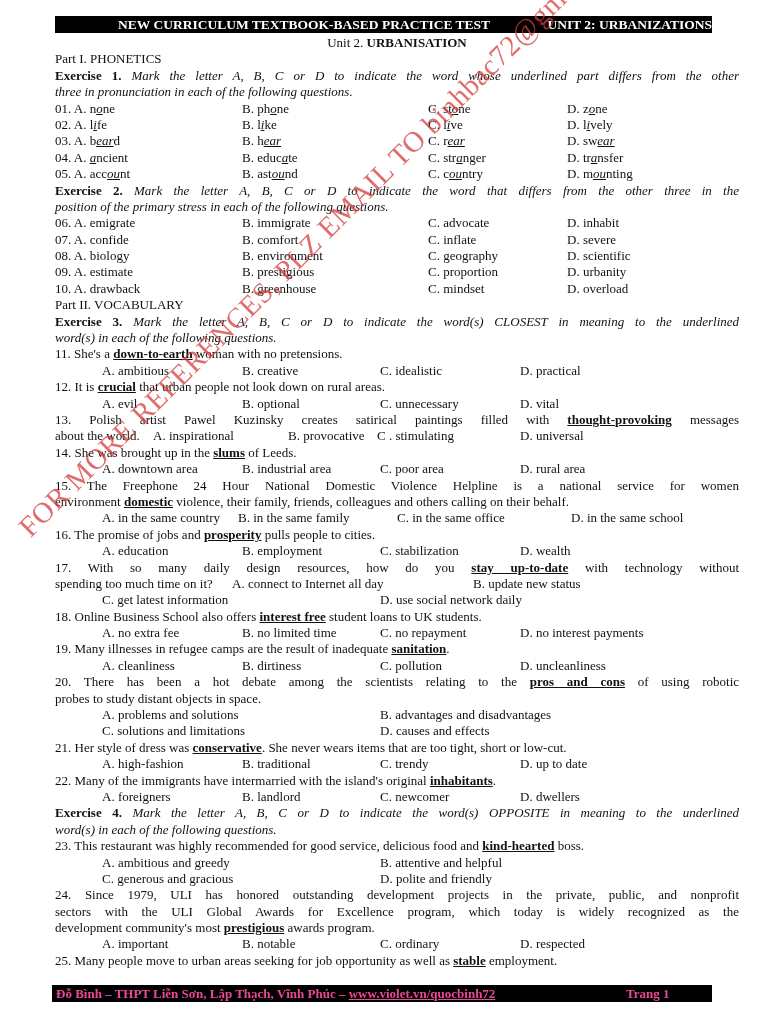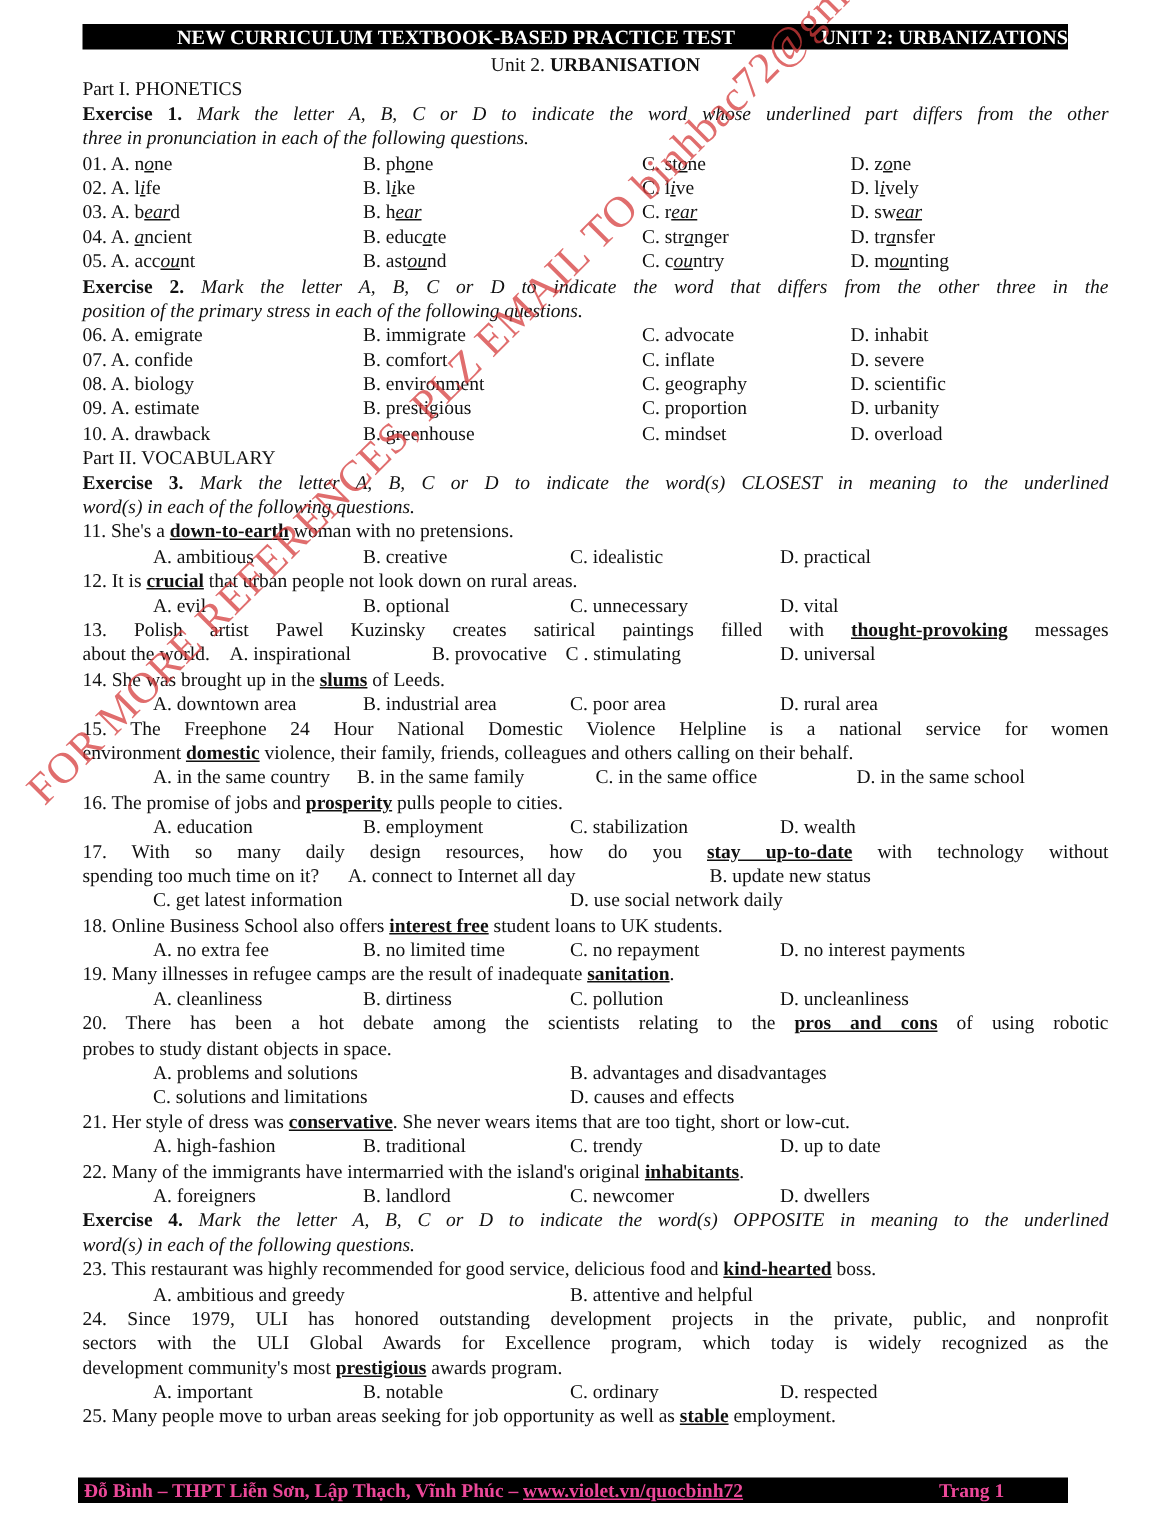--- a/index.html
+++ b/index.html
@@ -242,20 +242,24 @@
     </div>
 
     <div class="line justify"><span class="ex-label">Exercise 4.</span> <span class="italic">Mark the letter A, B, C or D to indicate the word(s) OPPOSITE in meaning to the underlined</span></div>
     <div class="line italic">word(s) in each of the following questions.</div>
 
     <div class="line"><span>23. This restaurant was highly recommended for good service, delicious food and </span><span class="key">kind-hearted</span><span> boss.</span></div>
     <div class="line">
       <span class="col i2a">A. ambitious and greedy</span>
       <span class="col i2b">B. attentive and helpful</span>
     </div>
+    <div class="line">
+      <span class="col i2a">C. generous and gracious</span>
+      <span class="col i2b">D. polite and friendly</span>
+    </div>
 
     <div class="line justify">24. Since 1979, ULI has honored outstanding development projects in the private, public, and nonprofit</div>
     <div class="line justify">sectors with the ULI Global Awards for Excellence program, which today is widely recognized as the</div>
     <div class="line"><span>development community's most </span><span class="key">prestigious</span><span> awards program.</span></div>
     <div class="line">
       <span class="col i4a">A. important</span>
       <span class="col i4b">B. notable</span>
       <span class="col i4c">C. ordinary</span>
       <span class="col i4d">D. respected</span>
     </div>

